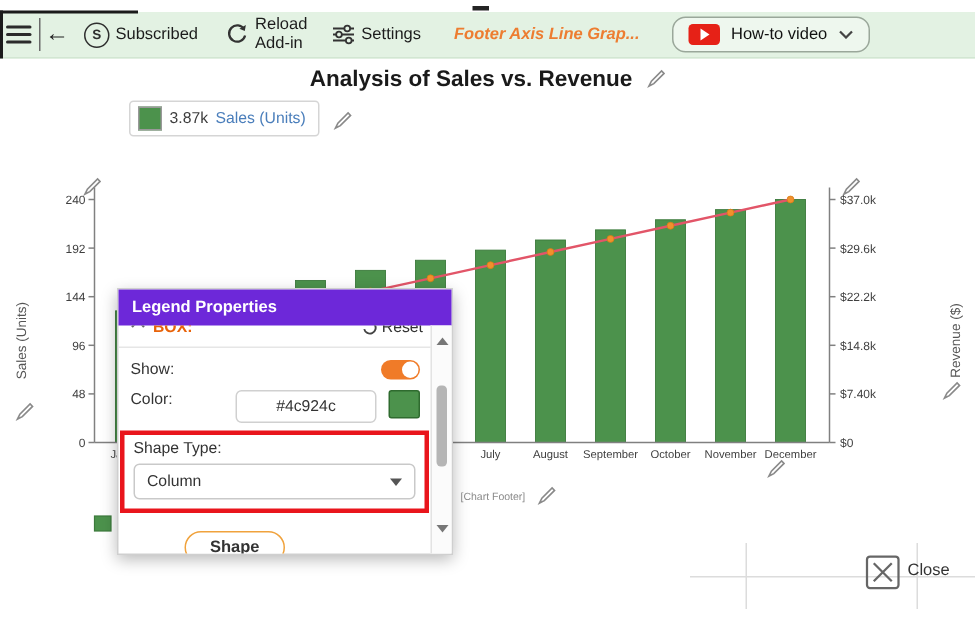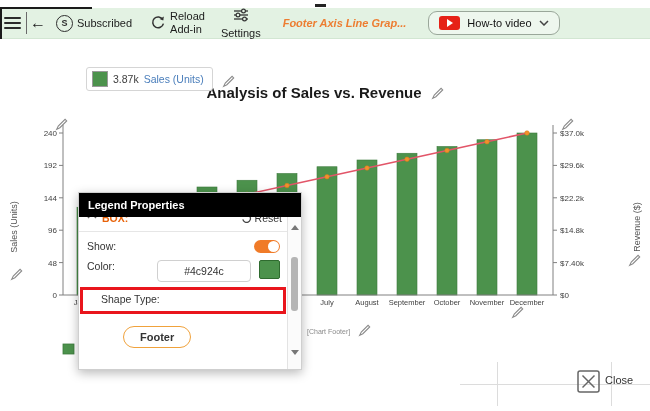--- a/index.html
+++ b/index.html
@@ -18,54 +18,54 @@
   .circle-s{width:15px;height:15px;border:1.4px solid #2e2e2e;border-radius:50%;display:flex;align-items:center;justify-content:center;font-size:9px;font-weight:bold;color:#2e2e2e;}
   .two-line{line-height:1.15;font-size:11px;}
   .addin-name{font-size:11px;font-weight:bold;font-style:italic;color:#ed7d31;margin-left:22px;}
   .howto-btn{display:flex;align-items:center;gap:7px;border:1px solid #9aa79a;border-radius:9px;background:#eef7ee;padding:4px 10px;margin-left:22px;cursor:pointer;}
   .yt-icon{width:21px;height:14px;background:#e62117;border-radius:3px;display:flex;align-items:center;justify-content:center;}
   .yt-icon i{display:block;width:0;height:0;border-left:6px solid #fff;border-top:4px solid transparent;border-bottom:4px solid transparent;}
   .howto-btn b{font-size:11px;font-weight:normal;color:#111;}
   .artifact-dash{position:absolute;left:315px;top:4px;width:11px;height:3px;background:#242424;}
 
   
-  .title-row{position:absolute;left:0;top:44px;width:650px;display:flex;justify-content:center;align-items:center;gap:9px;margin-top:40px;}
+  .title-row{position:absolute;left:0;top:44px;width:650px;display:flex;justify-content:center;align-items:center;gap:9px;}
   .chart-title{font-size:15px;font-weight:bold;color:#1a1a1a;}
   .legend-row{position:absolute;left:86px;top:67px;display:flex;align-items:center;gap:9px;}
   .badge{display:flex;align-items:center;gap:5px;border:1px solid #d5d5d5;border-radius:3px;background:#fff;padding:3px 8px 3px 5px;cursor:pointer;}
   .badge .sw{width:14px;height:14px;border:1px solid #999;}
   .badge .val{font-size:10.5px;color:#3d3d3d;}
   .badge .lab{font-size:10.5px;}
 
   
   .pencil{position:absolute;width:13px;height:13px;cursor:pointer;}
   .pencil svg{display:block;}
 
   
   #chart-canvas{position:absolute;left:0;top:0;z-index:1;}
   .vlabel{position:absolute;font-size:9px;color:#555;transform:rotate(-90deg);transform-origin:center;white-space:nowrap;}
   .chart-footer-label{position:absolute;left:307px;top:328px;font-size:7px;color:#8a8a8a;z-index:1;}
 
   
   .dialog{position:absolute;left:78px;top:192px;width:222px;height:176px;background:#fff;border:1px solid #cfcfcf;box-shadow:0 3px 10px rgba(0,0,0,.28);z-index:5;}
-  .dlg-header{height:24px;background:#000000;color:#fff;font-size:11px;font-weight:bold;display:flex;align-items:center;padding-left:9px;}
+  .dlg-header{height:24px;background:#6d28d9;color:#fff;font-size:11px;font-weight:bold;display:flex;align-items:center;padding-left:9px;}
   .dlg-main{position:absolute;left:0;top:24px;right:13px;bottom:0;overflow:hidden;}
   .dlg-row{display:flex;align-items:flex-start;}
   .row-box{margin-top:-5px;padding:0 6px 0 8px;gap:5px;height:16px;}
   .box-label{color:#e8630a;font-weight:bold;font-size:10.5px;}
   .reset{display:flex;align-items:center;gap:3px;font-size:10.5px;color:#333;margin-left:auto;cursor:pointer;}
   .dlg-hr{height:1px;background:#e6e6e6;margin:3px 0 0 0;}
   .row-show{padding:8px 8px 0 8px;}
   .row-show .lbl,.row-color .lbl{font-size:10.5px;color:#333;}
   .toggle{margin-left:auto;width:26px;height:13px;background:#f07b28;border-radius:7px;position:relative;cursor:pointer;}
   .toggle i{position:absolute;right:1px;top:1px;width:11px;height:11px;background:#fff;border-radius:50%;}
   .row-color{padding:7px 8px 0 8px;gap:8px;}
   .color-input{margin-left:auto;width:92px;height:20px;border:1px solid #d0d0d0;border-radius:4px;font-size:10.5px;color:#333;display:flex;align-items:center;justify-content:center;cursor:text;}
   .color-swatch{width:19px;height:17px;border:1px solid #2f6b2f;border-radius:2px;cursor:pointer;}
-  .hl-shape{margin:5px 2px 12px 1px;border:3px solid #e9151c;padding:3px 6px 6px 18px;}
+  .hl-shape{margin:5px 2px 12px 1px;border:3px solid #e9151c;padding:3px 6px 6px 6px;}
   .shape-lbl{font-size:10.5px;color:#333;}
   .dropdown{margin-top:4px;height:22px;border:1px solid #c9c9c9;border-radius:4px;background:#fff;display:flex;align-items:center;padding:0 8px;font-size:10.5px;color:#333;cursor:pointer;}
   .dropdown .caret{margin-left:auto;width:0;height:0;border-left:4px solid transparent;border-right:4px solid transparent;border-top:5px solid #555;}
   .row-buttons{display:flex;align-items:center;margin-top:2px;padding-left:28px;}
   .hl-apply{border:3px solid #e9151c;padding:3px 5px;}
   .btn-apply{background:#f28d1f;border:1.5px solid #e87c0c;border-radius:13px;color:#fff;font-weight:bold;font-size:11px;padding:4px 20px;cursor:pointer;}
   .btn-cancel{margin-left:16px;background:#fff;border:1.5px solid #f0a23c;border-radius:13px;color:#333;font-weight:bold;font-size:11px;padding:4px 16px;cursor:pointer;}
   .dlg-scroll{position:absolute;right:0;top:24px;bottom:0;width:13px;background:#fbfbfb;border-left:1px solid #e3e3e3;}
   .scr-up,.scr-down{position:absolute;left:3px;width:0;height:0;border-left:4px solid transparent;border-right:4px solid transparent;cursor:pointer;}
   .scr-up{top:8px;border-bottom:5px solid #777;}
@@ -98,21 +98,21 @@
     </div>
     <div class="tb-item" style="margin-left:18px;">
       <svg width="16" height="16" viewBox="0 0 16 16">
         <path d="M12.8 4.6 A5.4 5.4 0 1 0 13.4 8.6" fill="none" stroke="#333" stroke-width="1.5"></path>
         <path d="M13.9 1.6 L13.2 5.6 L9.6 4.1 Z" fill="#333"></path>
       </svg>
       <span class="two-line">
         <span>Reload</span><br><span>Add-in</span>
       </span>
     </div>
-    <div class="tb-item" style="margin-left:16px;flex-direction:column;">
+    <div class="tb-item" style="margin-left:16px;">
       <svg width="16" height="16" viewBox="0 0 16 16">
         <line x1="1" y1="4" x2="15" y2="4" stroke="#333" stroke-width="1.3"></line>
         <line x1="1" y1="8" x2="15" y2="8" stroke="#333" stroke-width="1.3"></line>
         <line x1="1" y1="12" x2="15" y2="12" stroke="#333" stroke-width="1.3"></line>
         <circle cx="10.5" cy="4" r="1.9" fill="#e3f2e3" stroke="#333" stroke-width="1.2"></circle>
         <circle cx="5" cy="8" r="1.9" fill="#e3f2e3" stroke="#333" stroke-width="1.2"></circle>
         <circle cx="11.5" cy="12" r="1.9" fill="#e3f2e3" stroke="#333" stroke-width="1.2"></circle>
       </svg>
       <span>Settings</span>
     </div>
@@ -277,23 +277,27 @@
             <i></i>
           </span>
       </div>
       <div class="dlg-row row-color">
         <span class="lbl">Color:</span>
         <span class="color-input">#4c924c</span>
         <span class="color-swatch" style="background: rgb(76, 146, 76);"></span>
       </div>
       <div class="hl-shape">
         <div class="shape-lbl">Shape Type:</div>
+        <div class="dropdown">
+          <span>Column</span>
+          <span class="caret"></span>
+        </div>
       </div>
       <div class="row-buttons">
-        <span class="btn-cancel">Footer</span>
+        <span class="btn-cancel">Shape</span>
       </div>
     </div>
     <div class="dlg-scroll">
       <span class="scr-up"></span>
       <span class="scr-thumb"></span>
       <span class="scr-down"></span>
     </div>
   </div>
 
   <div class="gridline" style="left:460px;top:384px;width:190px;height:1px;"></div>

